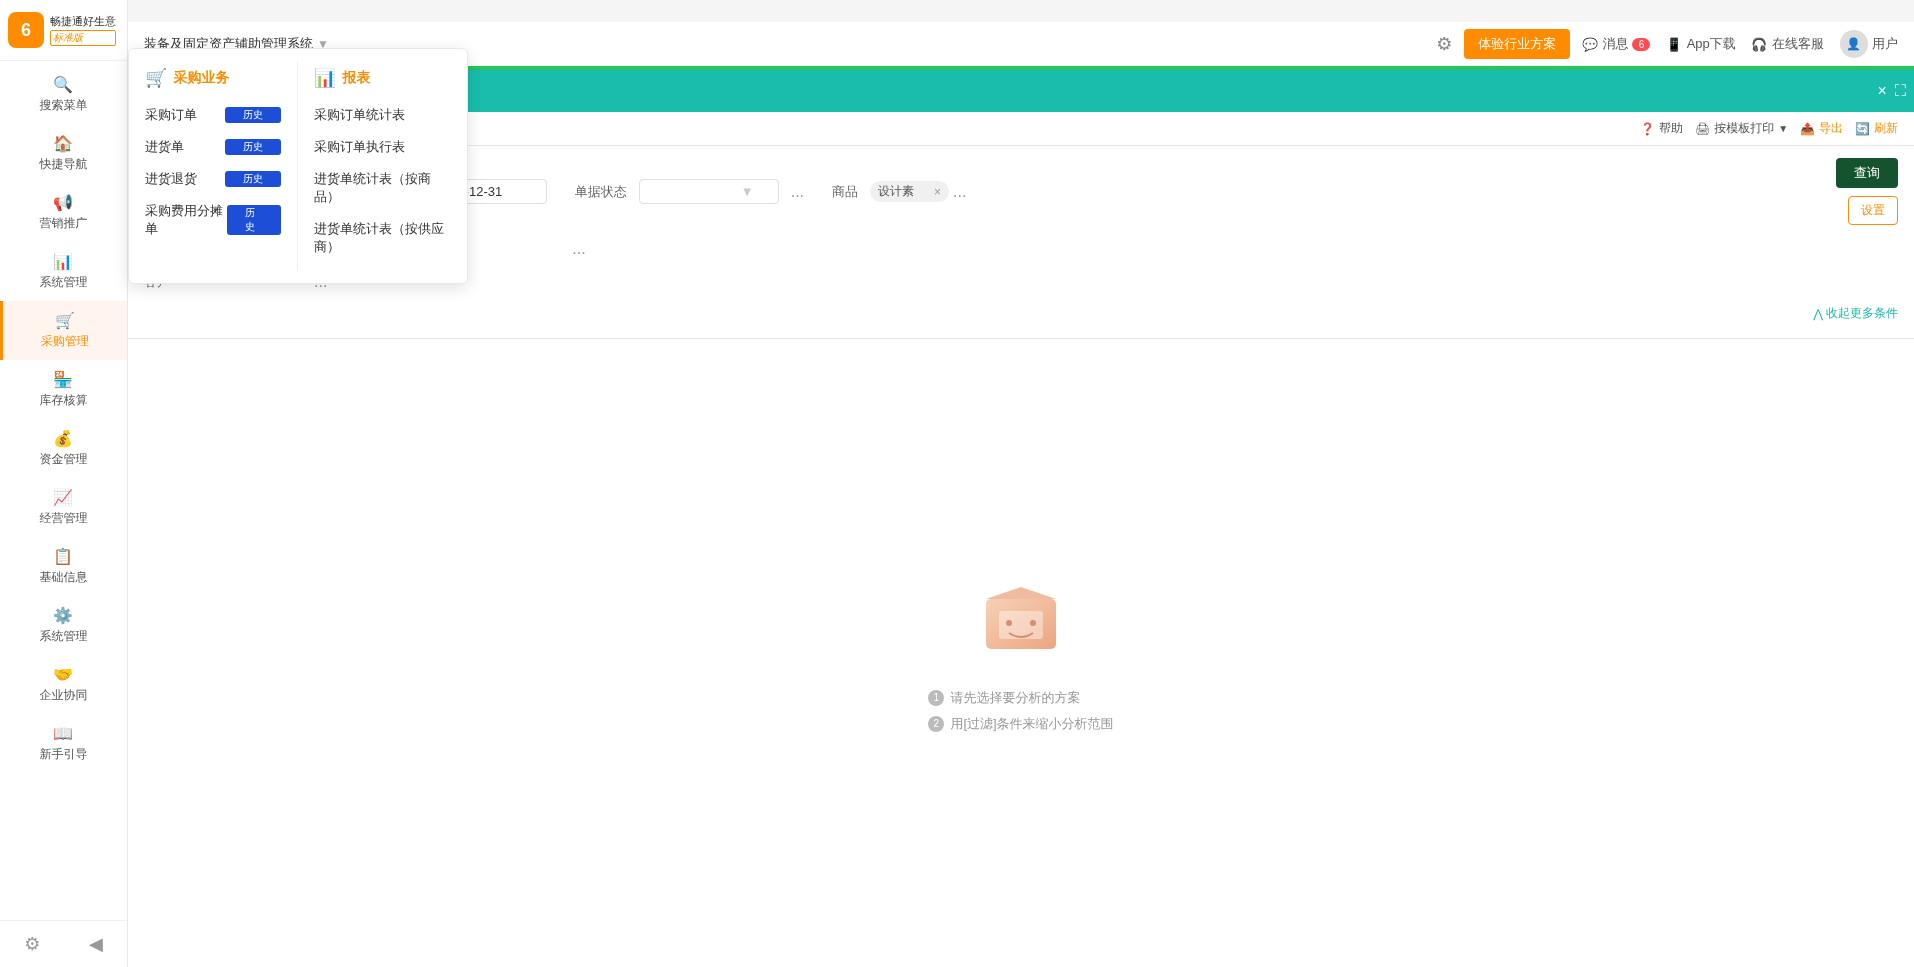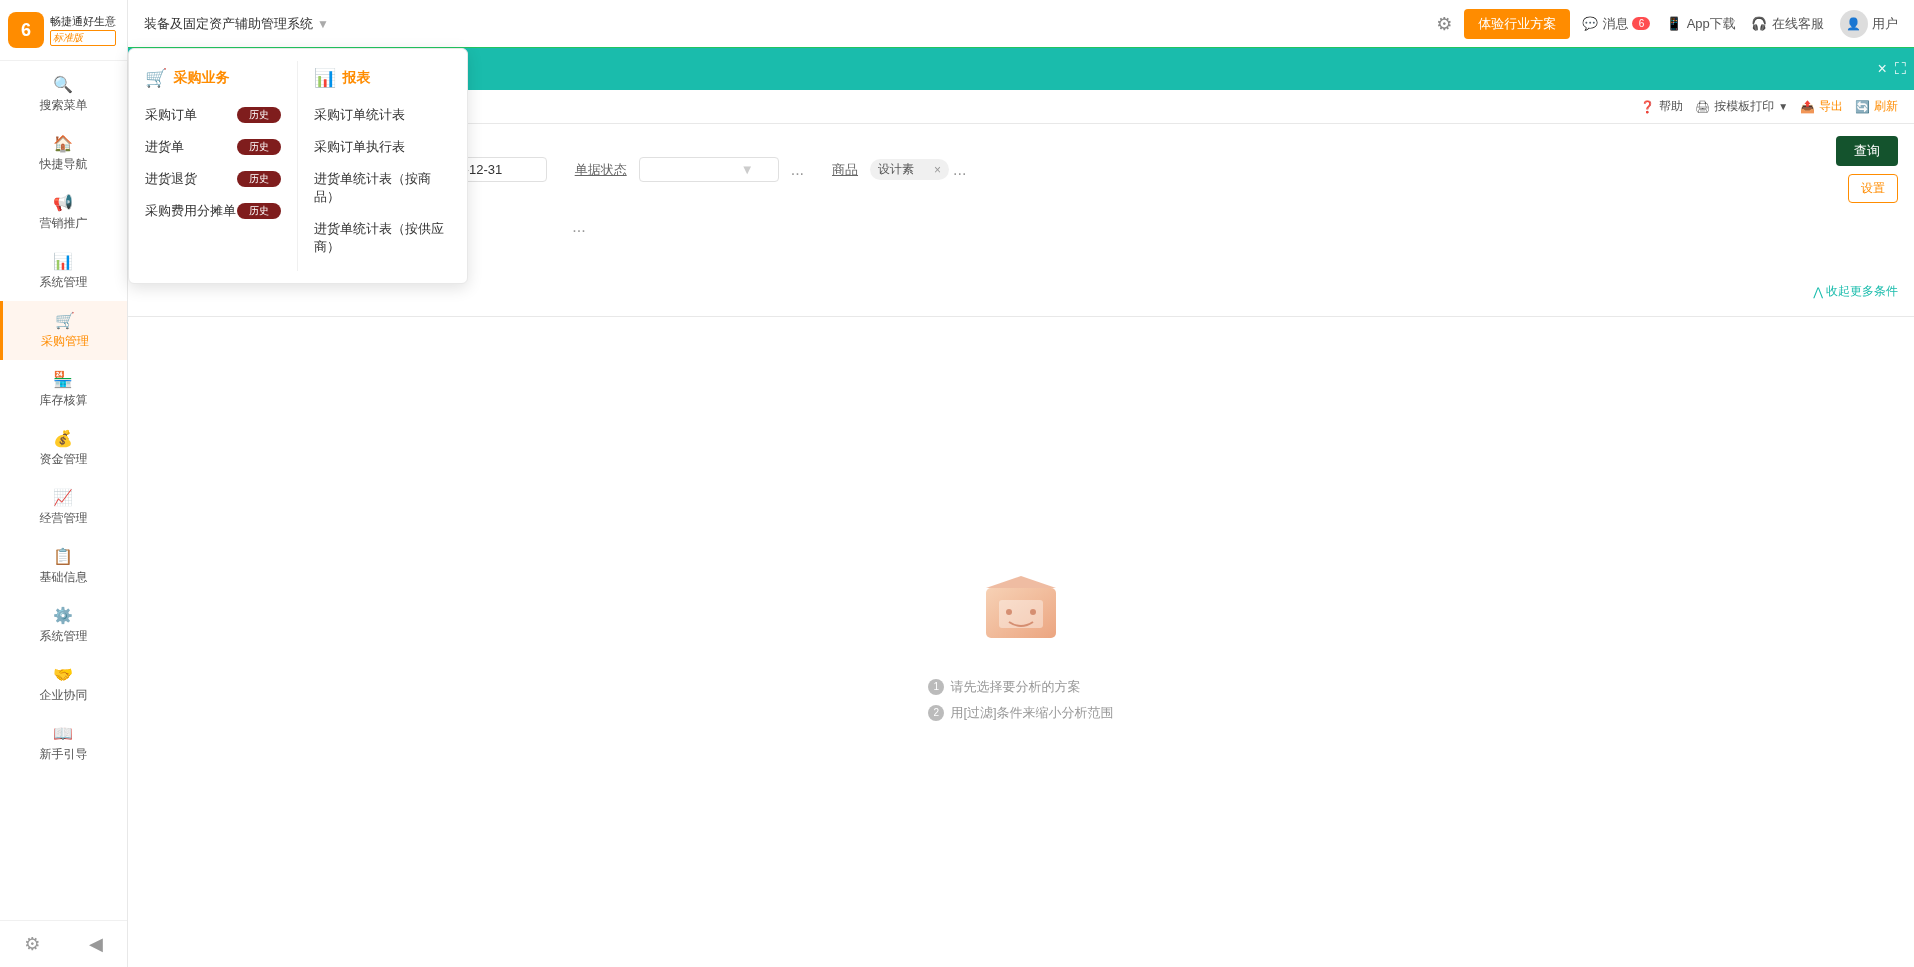--- a/index.html
+++ b/index.html
@@ -19,21 +19,21 @@
     .sidebar-item { display: flex; flex-direction: column; align-items: center; padding: 10px 4px; cursor: pointer; color: #555; font-size: 12px; gap: 3px; position: relative; }
     .sidebar-item.active { background: #fff5ee; color: #ff8c00; border-left: 3px solid #ff8c00; }
     .sidebar-icon { font-size: 16px; }
     .sidebar-bottom { padding: 8px 0; border-top: 1px solid #f0f0f0; display: flex; justify-content: space-around; }
     .sidebar-bottom-btn { cursor: pointer; color: #999; font-size: 18px; padding: 4px; }
 
     
     .main-area { flex: 1; display: flex; flex-direction: column; overflow: hidden; }
 
     
-    .topbar { height: 48px; background: #fff; border-bottom: 1px solid #22c55e; display: flex; align-items: center; padding: 0 16px; gap: 12px; flex-shrink: 0; }
+    .topbar { height: 48px; background: #fff; border-bottom: 4px solid #22c55e; display: flex; align-items: center; padding: 0 16px; gap: 12px; flex-shrink: 0; margin-top: 22px; }
     .topbar-title { font-size: 13px; color: #333; flex: 1; }
     .topbar-dropdown { display: flex; align-items: center; gap: 4px; cursor: pointer; color: #333; }
     .topbar-settings { color: #888; cursor: pointer; font-size: 18px; }
     .topbar-industry-btn { background: #ff8c00; color: white; border: none; border-radius: 4px; padding: 6px 14px; font-size: 13px; cursor: pointer; }
     .topbar-right { display: flex; align-items: center; gap: 16px; margin-left: auto; }
     .topbar-right-item { display: flex; align-items: center; gap: 4px; cursor: pointer; color: #555; font-size: 13px; }
     .badge { background: #ff4d4f; color: white; border-radius: 10px; font-size: 10px; padding: 1px 5px; min-width: 18px; text-align: center; }
     .user-avatar { width: 28px; height: 28px; background: #ddd; border-radius: 50%; display: flex; align-items: center; justify-content: center; font-size: 12px; color: #666; }
 
     
@@ -43,21 +43,21 @@
     .tab-close { font-size: 14px; color: #888; cursor: pointer; }
     .tabbar-right { margin-left: auto; display: flex; align-items: center; gap: 8px; }
     .tab-action-btn { color: rgba(255,255,255,0.9); cursor: pointer; font-size: 16px; background: none; border: none; }
 
     
     .content { flex: 1; overflow-y: auto; background: #f5f5f5; display: flex; flex-direction: column; }
 
     
     .filter-area { background: white; padding: 12px 16px; border-bottom: 1px solid #e8e8e8; }
     .filter-row { display: flex; align-items: center; gap: 12px; margin-bottom: 10px; flex-wrap: wrap; }
-    .filter-label { color: #666; font-size: 13px; white-space: nowrap; text-decoration: underline; }
+    .filter-label { color: #666; font-size: 13px; white-space: nowrap; }
     .filter-quick-btns { display: flex; gap: 4px; }
     .filter-quick-btn { padding: 3px 8px; border: 1px solid #e8e8e8; border-radius: 3px; background: white; cursor: pointer; font-size: 12px; color: #555; }
     .filter-quick-btn.active { color: #1abcac; border-color: #1abcac; }
     .filter-input { border: 1px solid #e0e0e0; border-radius: 4px; padding: 4px 8px; font-size: 13px; min-width: 120px; color: #333; }
     .filter-select { border: 1px solid #e0e0e0; border-radius: 4px; padding: 4px 24px 4px 8px; font-size: 13px; color: #333; background: white; cursor: pointer; }
     .filter-tag { background: #f0f0f0; border-radius: 12px; padding: 2px 8px; font-size: 12px; color: #555; display: flex; align-items: center; gap: 20px; }
     .filter-tag-close { cursor: pointer; color: #999; }
     .search-btn { background: #14532d; color: white; border: none; border-radius: 4px; padding: 6px 18px; font-size: 13px; cursor: pointer; }
     .settings-btn { background: white; color: #ff8c00; border: 1px solid #ff8c00; border-radius: 4px; padding: 5px 12px; font-size: 12px; cursor: pointer; display: block; margin-top: 4px; }
 
@@ -77,21 +77,21 @@
     .step-num { display: inline-flex; align-items: center; justify-content: center; width: 16px; height: 16px; background: #bbb; color: white; border-radius: 50%; font-size: 10px; }
 
     
     .dropdown-menu { position: absolute; top: 48px; left: 128px; background: white; border: 1px solid #e8e8e8; border-radius: 6px; box-shadow: 0 4px 16px rgba(0,0,0,0.12); z-index: 100; width: 340px; padding: 12px 0; }
     .dropdown-cols { display: grid; grid-template-columns: 1fr 1fr; gap: 0; }
     .dropdown-col { padding: 0 16px 8px; }
     .dropdown-col-header { color: #ff8c00; font-size: 14px; font-weight: bold; padding: 6px 0 10px; display: flex; align-items: center; gap: 6px; border-bottom: none; }
     .dropdown-col-header .col-icon { font-size: 18px; }
     .dropdown-col:first-child { border-right: 1px solid #f0f0f0; }
     .dropdown-item { display: flex; align-items: center; justify-content: space-between; padding: 7px 0; cursor: pointer; color: #333; font-size: 13px; }
-    .history-badge { background: #7f1d1d; color: white; font-size: 10px; padding: 1px 12px; border-radius: 8px; }
+    .history-badge { background: #1d4ed8; color: white; font-size: 10px; padding: 1px 18px; border-radius: 3px; }
     .filter-dots { color: #999; cursor: pointer; font-size: 16px; }
 
     .right-btn-group { display: flex; flex-direction: column; align-items: flex-end; gap: 4px; }
   </style>
 </head>
 <body>
 
 <div class="app-wrapper">
 
   <div class="sidebar">

